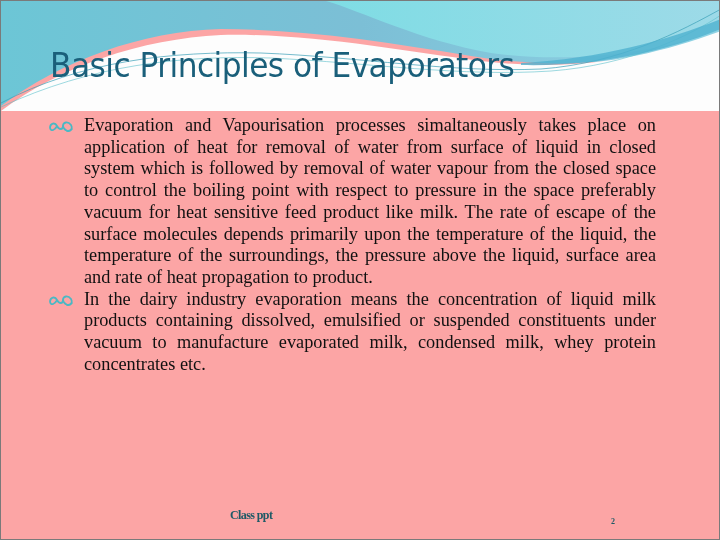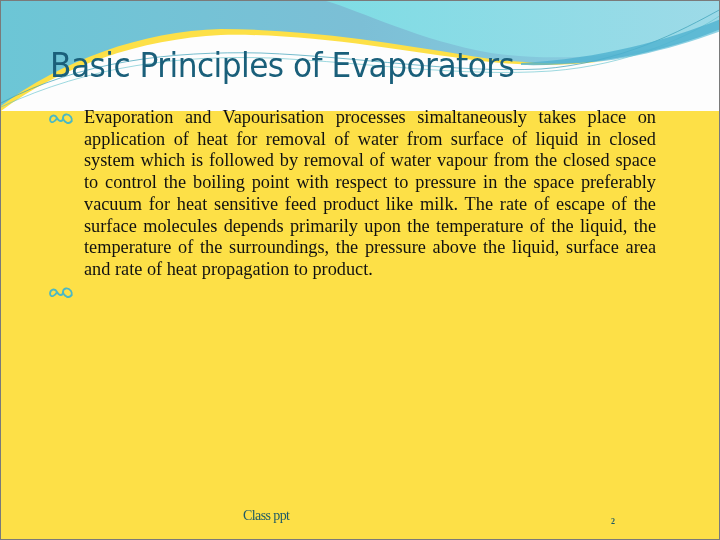--- a/index.html
+++ b/index.html
@@ -5,56 +5,56 @@
   html, body { margin: 0; padding: 0; }
   body {
     width: 720px; height: 540px; overflow: hidden;
     background: #ffffff;
     font-family: "Liberation Serif", serif;
   }
   .slide {
     position: relative;
     width: 718px; height: 538px;
     border: 1px solid #7a7a7a;
-    background: #fde047;
+    background: #fca5a5;
     overflow: hidden;
   }
   .wave { position: absolute; left: 0; top: 0; width: 720px; height: 110px; }
   .title {
     position: absolute; left: 49px; top: 40px;
     font-family: "DejaVu Sans", sans-serif;
     font-size: 34px; line-height: 48px;
     color: #1a5f7a;
     letter-spacing: -0.6px;
     white-space: nowrap;
     transform: scaleX(0.92);
     transform-origin: left top;
   }
   .body {
-    position: absolute; left: 45px; top: 106px; width: 610px;
+    position: absolute; left: 45px; top: 114px; width: 610px;
   }
   .bullet {
     position: relative;
     padding-left: 38px;
   }
   .bullet-icon {
     position: absolute; left: 0; top: 1px;
     width: 34px; height: 20px;
   }
   .para {
     font-size: 18.3px;
     line-height: 21.7px;
     color: #111111;
     text-align: justify;
     margin: 0;
   }
   .para .last-justify { text-align-last: justify; display: block; }
   .footer-label {
-    position: absolute; left: 242px; top: 507px;
-    font-size: 14px; font-weight: normal;
+    position: absolute; left: 229px; top: 507px;
+    font-size: 12px; font-weight: bold;
     color: #1e5a66;
     letter-spacing: -0.6px;
   }
   .page-num {
     position: absolute; left: 610px; top: 516px;
     font-size: 8px; font-weight: bold; color: #1e5a66;
   }
 </style>
 </head>
 <body>
@@ -96,20 +96,21 @@
       </svg>
       <p class="para">Evaporation and Vapourisation processes simaltaneously takes place on application of heat for removal of water from surface of liquid in closed system which is followed by removal of water vapour from the closed space to control the boiling point with respect to pressure in the space preferably vacuum for heat sensitive feed product like milk. The rate of escape of the surface molecules depends primarily upon the temperature of the liquid, the temperature of the surroundings, the pressure above the liquid, surface area and rate of heat propagation to product.</p>
     </div>
 
     <div class="bullet">
       <svg class="bullet-icon" viewBox="0 0 34 20">
         <path d="M4,12 C4,7 9,6 11,10 C13,14 17,14 17,10 C17,6 22,5 25,9 C27,12 25,16 21,15 M11,10 C9,14 5,16 4,12" stroke="#4bb8c4" stroke-width="1.8" fill="none" stroke-linecap="round"></path>
         <path d="M17,10 C18,15 23,16 26,13" stroke="#4bb8c4" stroke-width="1.6" fill="none" stroke-linecap="round"></path>
       </svg>
       <p class="para">
+        <span>In the dairy industry evaporation means the concentration of liquid milk products containing dissolved, emulsified or suspended constituents under vacuum to manufacture evaporated milk, condensed milk, whey protein concentrates etc.</span>
       </p>
     </div>
 
   </div>
 
   <div class="footer-label">Class ppt</div>
   <div class="page-num">2</div>
 </div>
 
 </body></html>

